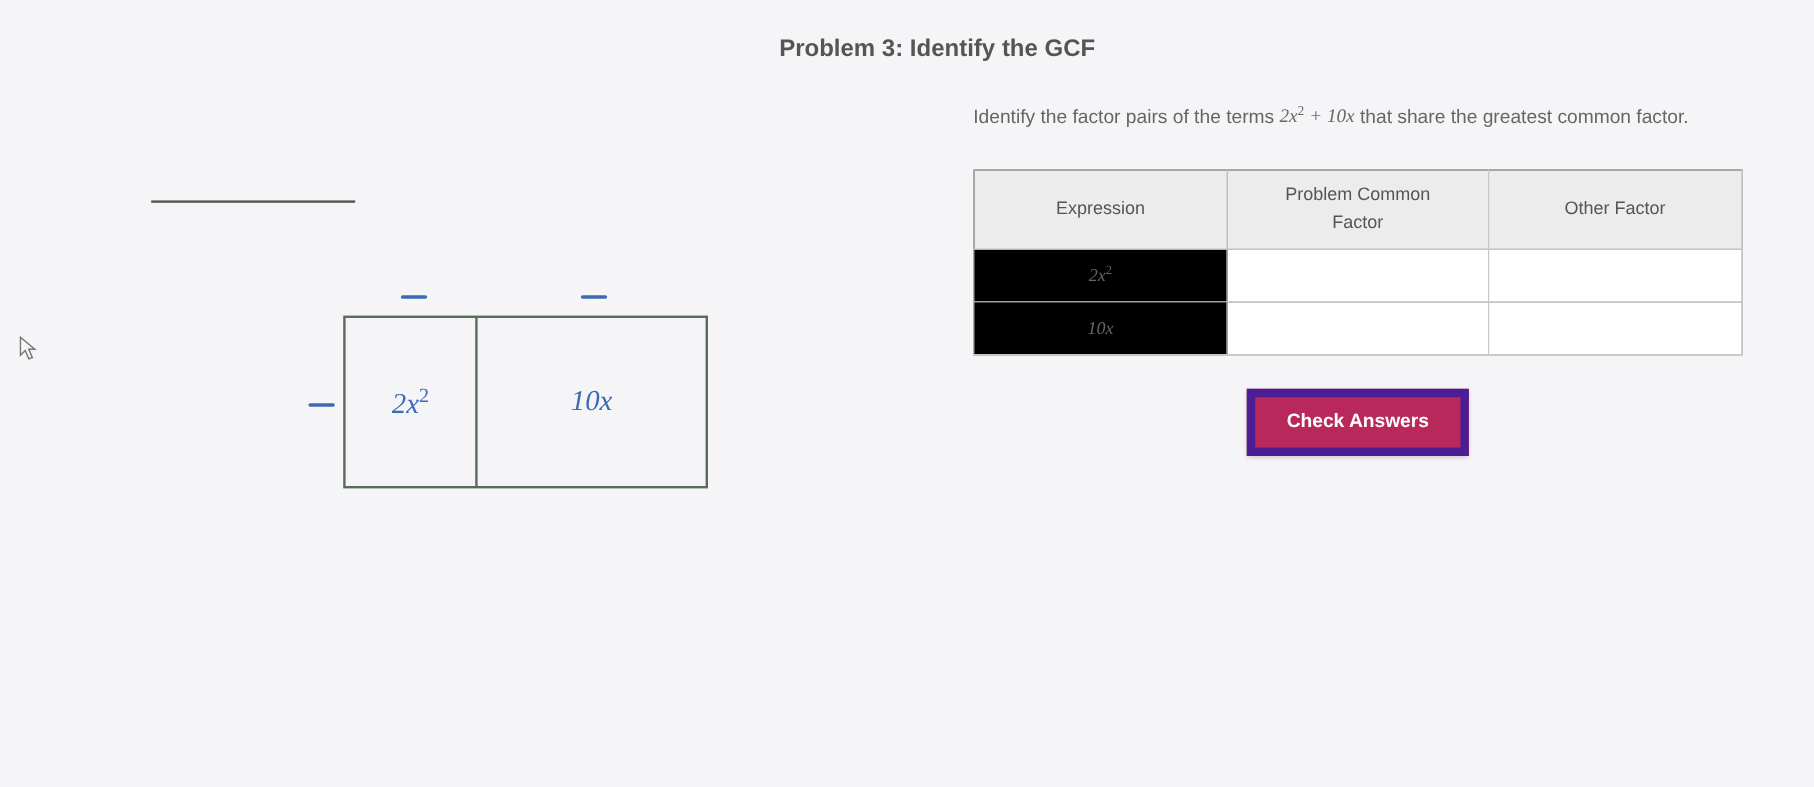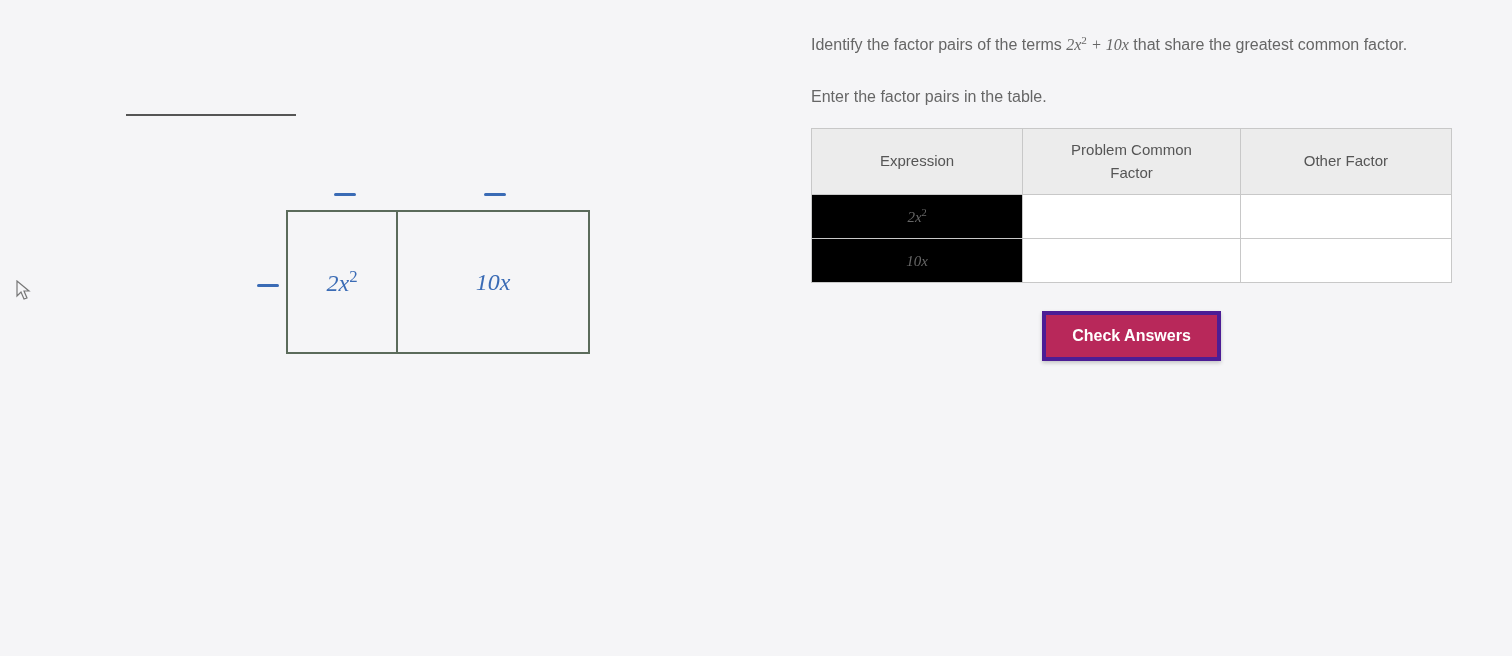--- a/index.html
+++ b/index.html
@@ -141,21 +141,21 @@
       font-family: 'Times New Roman', Times, serif;
     }
     table.gcf td.inputcell { background: #fff; cursor: text; }
     .check-wrap {
       text-align: center;
       margin-top: 28px;
     }
     .check-btn {
       background: #b8285a;
       color: #fff;
-      border: 4px solid #4c1d95;
+      border: 7px solid #4c1d95;
       font-size: 16px;
       font-weight: 600;
       padding: 12px 26px;
       cursor: pointer;
       box-shadow: 0 2px 4px rgba(0,0,0,0.2);
     }
     .cursor-icon {
       position: absolute;
       left: 16px;
       top: 280px;
@@ -165,20 +165,21 @@
 </head>
 <body>
 
 <div class="cursor-icon">
   <svg width="16" height="22" viewBox="0 0 16 22">
     <path d="M1 1 L1 16 L5 12 L8 19 L11 18 L8 11 L13 11 Z" fill="none" stroke="#777" stroke-width="1.2"></path>
   </svg>
 </div>
 
 <div class="page">
+  <h2 class="title">Problem 3: Identify the GCF</h2>
 
   <div class="content">
 
     <div class="left">
 
       <div class="eqline">
         <span class="answer-blank"></span>
       </div>
 
       <div class="area-model">
@@ -198,21 +199,20 @@
       </div>
 
     </div>
 
     <div class="right">
 
       <p class="instruction">
         <span>Identify the factor pairs of the terms </span><span class="mathexpr"><span>2x</span><span class="sup nostyle">2</span><span> + 10x</span></span><span> that share the greatest common factor.</span>
       </p>
 
-      <p class="instr2">Enter the factor pairs in the table.</p>
 
       <table class="gcf">
         <thead>
           <tr>
             <th style="width:33%">Expression</th>
             <th style="width:34%">
               <span>Problem Common</span><br>
               <span>Factor</span>
             </th>
             <th style="width:33%">Other Factor</th>

